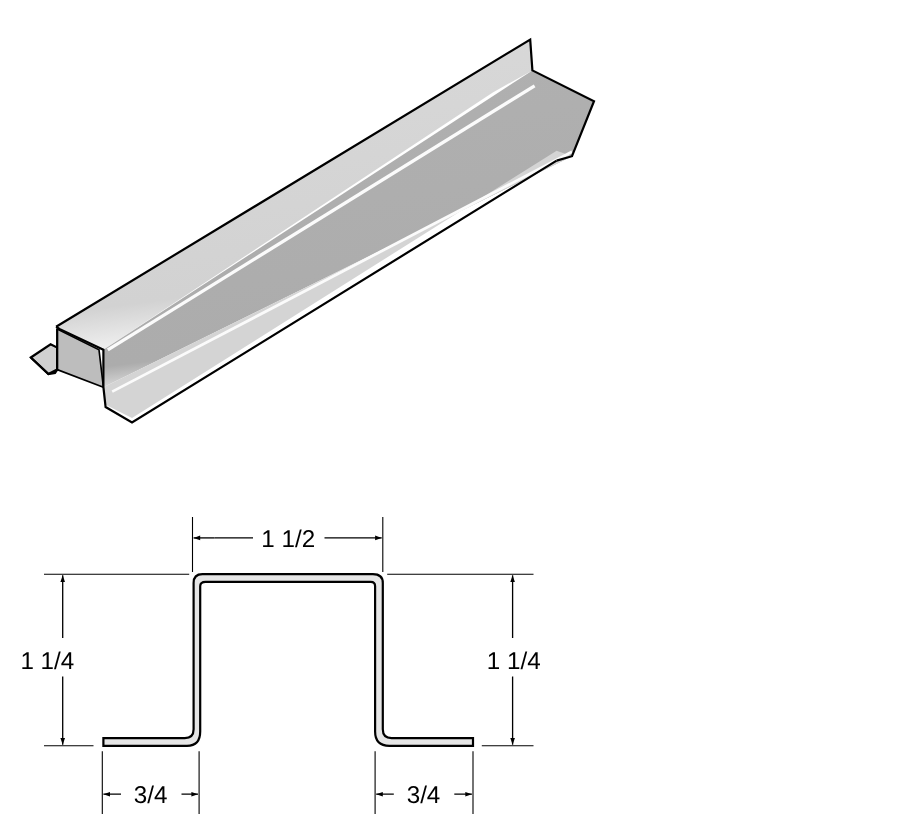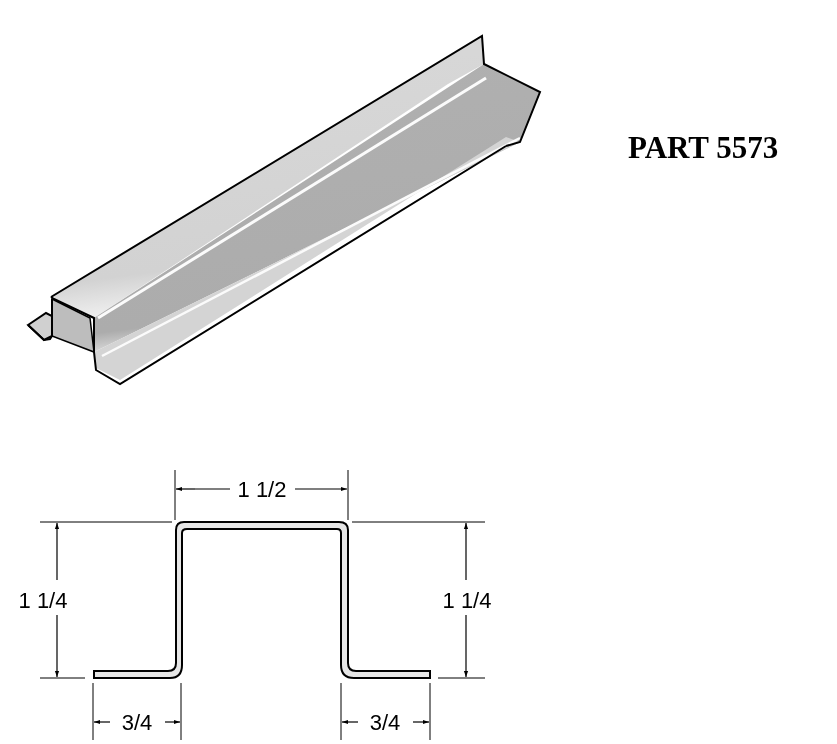--- a/index.html
+++ b/index.html
@@ -101,14 +101,13 @@
 
     <g>
       <line x1="358" y1="722" x2="342" y2="722" stroke="#000" stroke-width="1.2" marker-end="url(#arrow)"></line>
       <line x1="413" y1="722" x2="429" y2="722" stroke="#000" stroke-width="1.2" marker-end="url(#arrow)"></line>
       <text class="dim-text" x="385" y="730" text-anchor="middle">3/4</text>
     </g>
   </g>
 </svg>
 
 <div class="part-info">
-  <div>PART 5573</div>
 </div>
 
 </body></html>

